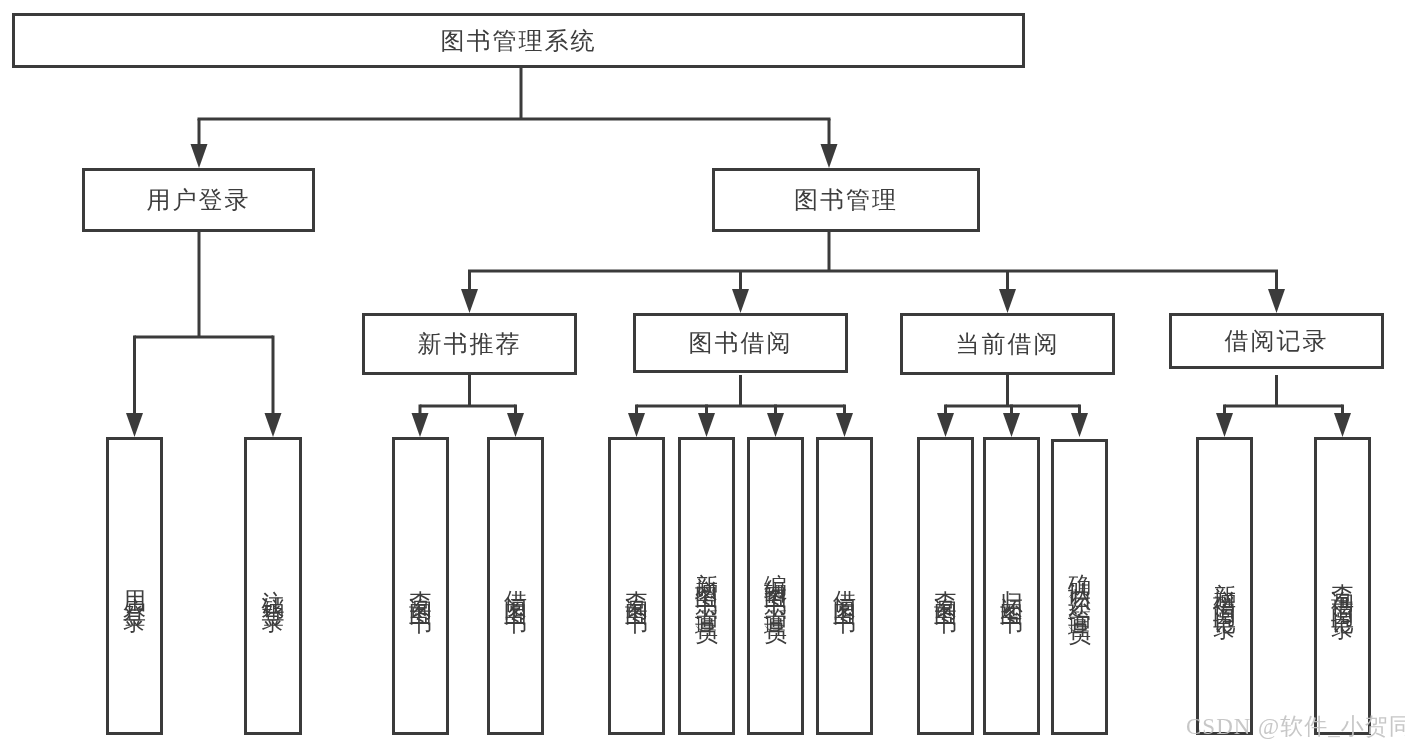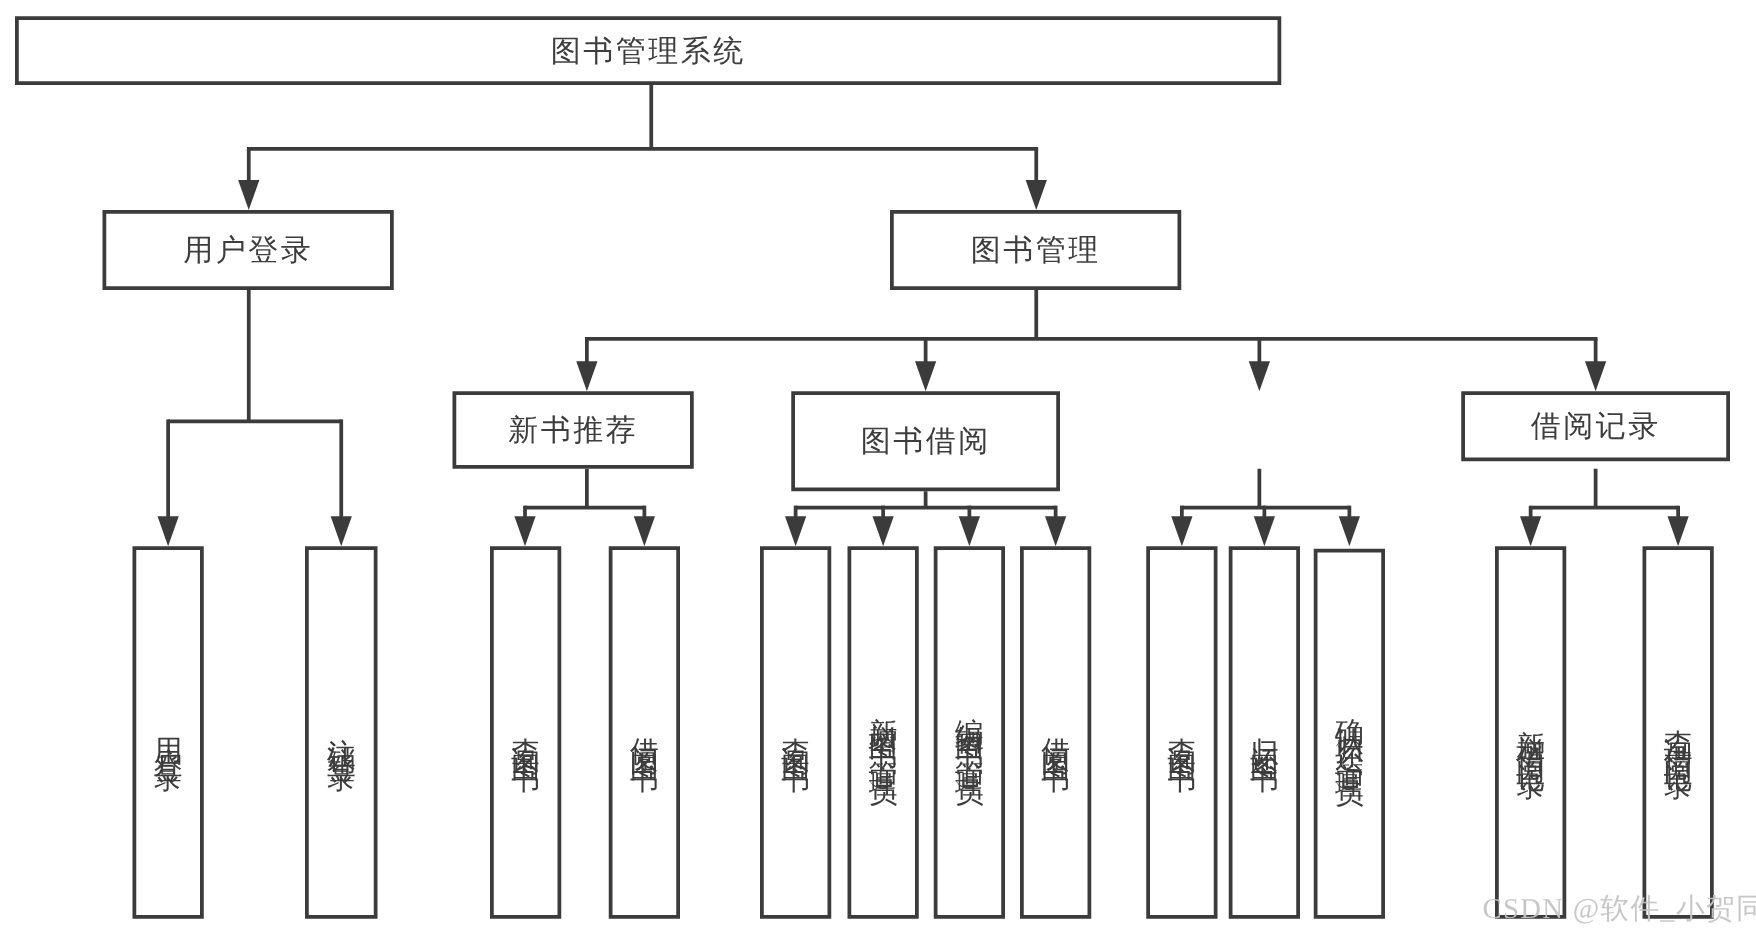--- a/index.html
+++ b/index.html
@@ -131,24 +131,25 @@
       <line x1="1224.5" y1="404.5" x2="1224.5" y2="415"></line>
       <polygon points="1216,413 1233,413 1224.5,437"></polygon>
       <line x1="1342.5" y1="404.5" x2="1342.5" y2="415"></line>
       <polygon points="1334,413 1351,413 1342.5,437"></polygon>
     </g>
   </svg>
 
   <div class="node h" style="left:12px;top:13px;width:1013px;height:55px">图书管理系统</div>
 
   <div class="node h" style="left:82px;top:168px;width:233px;height:64px">用户登录</div>
-  <div class="node h" style="left:712px;top:168px;width:233px;height:64px">图书管理</div>
+  <div class="node h" style="left:712px;top:168px;width:268px;height:64px">图书管理</div>
 
-  <div class="node h" style="left:362px;top:313px;width:193px;height:62px">新书推荐</div>
-  <div class="node h" style="left:633px;top:313px;width:215px;height:80px">图书借阅</div>
+  <div class="node h" style="left:362px;top:313px;width:215px;height:62px">新书推荐</div>
+  <div class="node h" style="left:633px;top:313px;width:215px;height:60px">图书借阅</div>
+  <div class="node h" style="left:900px;top:313px;width:215px;height:62px">当前借阅</div>
   <div class="node h" style="left:1169px;top:313px;width:215px;height:56px">借阅记录</div>
 
   <div class="node v" style="left:106px;top:437px;width:57px;height:298px">用户登录</div>
   <div class="node v" style="left:244px;top:437px;width:58px;height:298px">注销登录</div>
 
   <div class="node v" style="left:392px;top:437px;width:57px;height:298px">查询图书</div>
   <div class="node v" style="left:487px;top:437px;width:57px;height:298px">借阅图书</div>
 
   <div class="node v" style="left:608px;top:437px;width:57px;height:298px">查询图书</div>
   <div class="node v" style="left:678px;top:437px;width:57px;height:298px">新增图书（管理员）</div>

